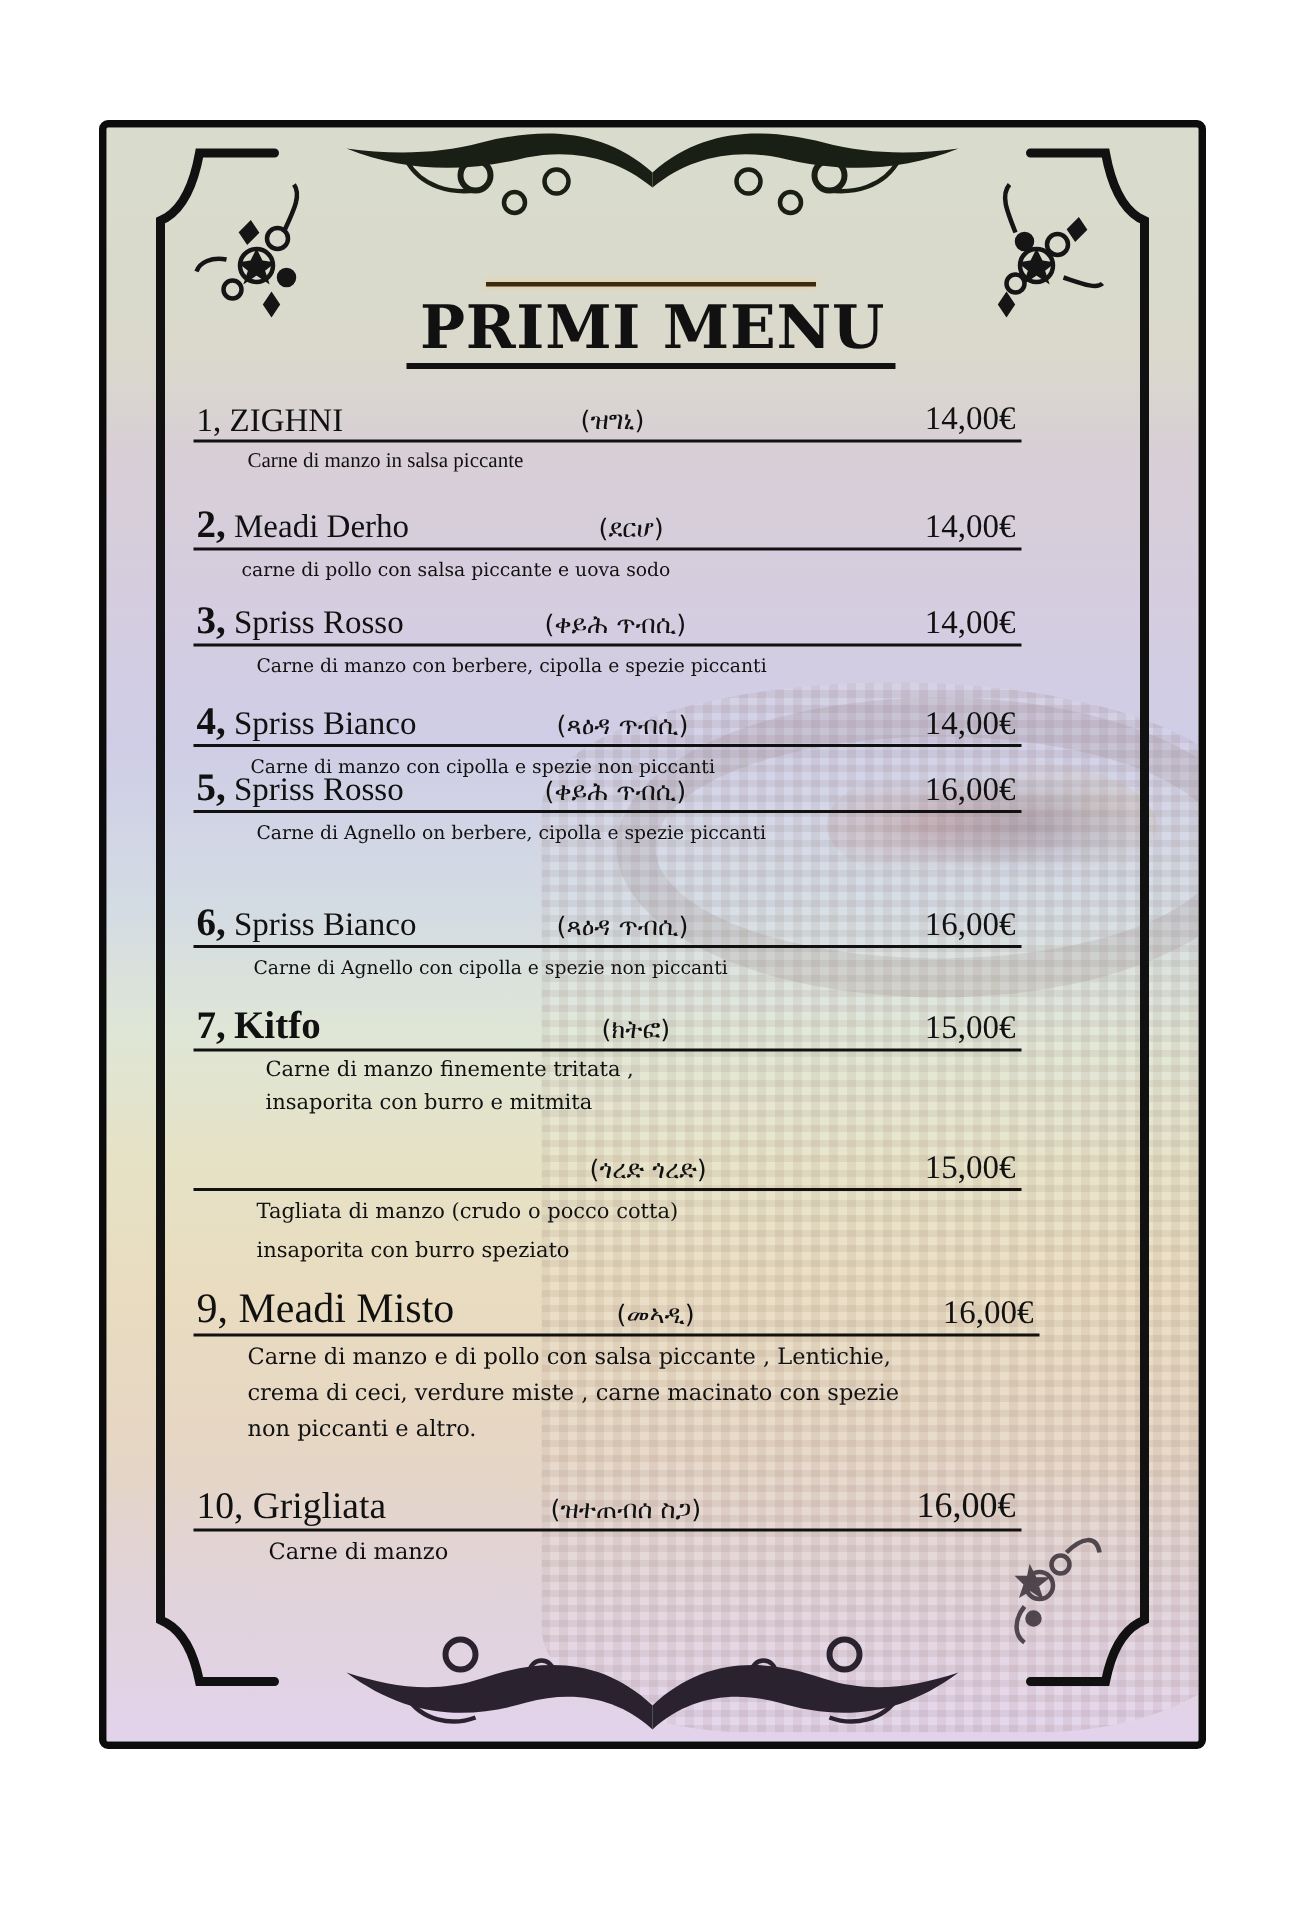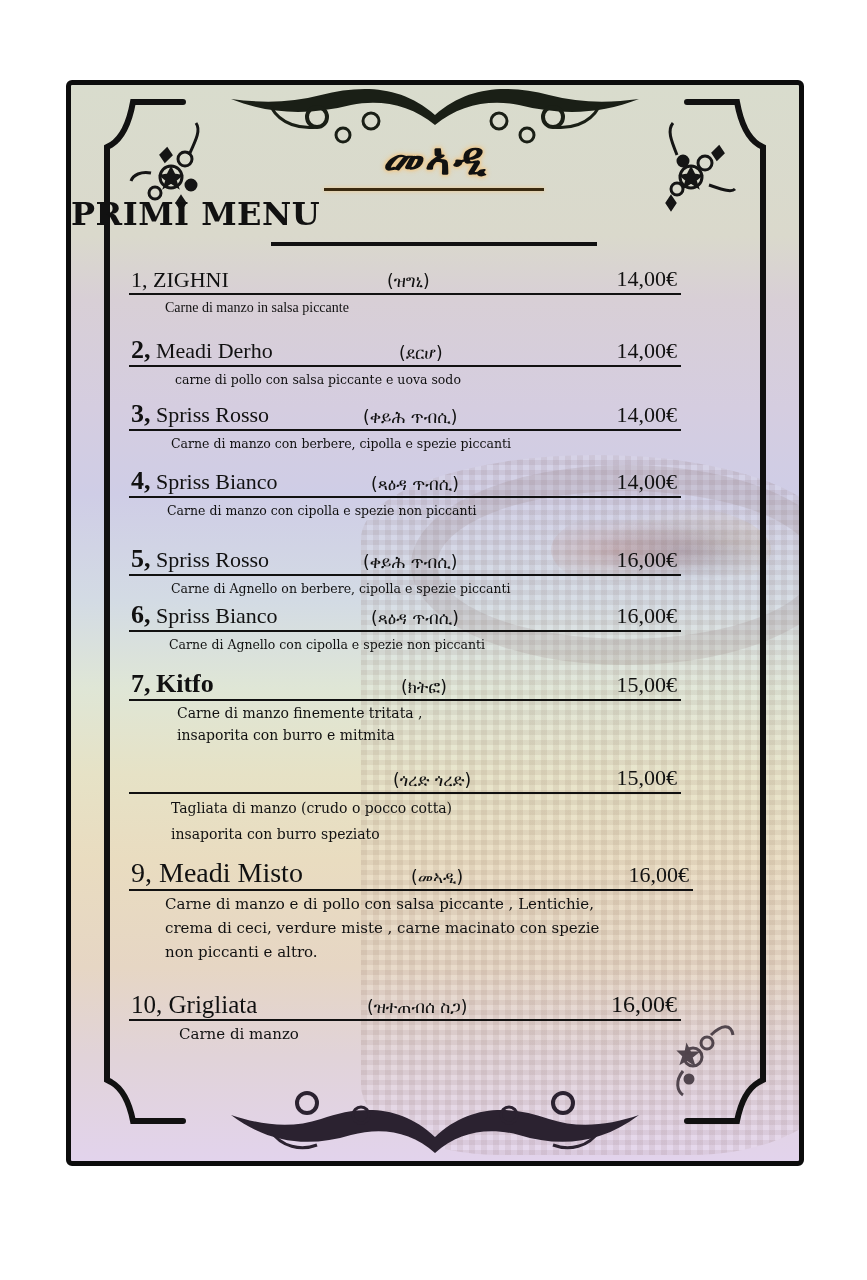--- a/index.html
+++ b/index.html
@@ -46,22 +46,22 @@
     display: inline-block; font-size: 44px; font-weight: bold; color: #111;
     font-family: "DejaVu Sans", sans-serif; font-style: italic;
     text-shadow: 0 0 4px #f0c88a, 0 0 6px #f0c88a, 0 0 3px #f0c88a;
     letter-spacing: 2px; padding: 0 10px;
   }
   .logo-rule {
     position: absolute; left: 253px; top: 103px; width: 220px; height: 3px;
     background: #3a2a10; box-shadow: 0 0 4px #f0c88a;
   }
   .title {
-    position: absolute; left: 0; width: 100%; top: 110px; text-align: left;
-    font-size: 32px; font-weight: bold; color: #111; letter-spacing: 0.5px;
+    position: absolute; left: 0; width: 100%; top: 110px; text-align: center;
+    font-size: 40px; font-weight: bold; color: #111; letter-spacing: 0.5px;
     font-family: "DejaVu Serif", serif;
   }
   .title-rule {
     position: absolute; left: 200px; top: 157px; width: 326px; height: 4px; background: #111;
   }
 
   .item { position: absolute; left: 58px; width: 552px; }
   .item-head {
     position: relative; height: 30px; border-bottom: 2px solid #111;
     color: #111;
@@ -154,65 +154,62 @@
       <path d="M 364 1052 C 398 1020 438 1020 478 1034 C 508 1044 538 1040 568 1030 C 528 1060 488 1062 448 1050 C 418 1042 388 1046 364 1068 Z" stroke="none"></path>
       <circle cx="236" cy="1018" r="10" fill="none" stroke-width="4"></circle>
       <circle cx="492" cy="1018" r="10" fill="none" stroke-width="4"></circle>
       <circle cx="290" cy="1030" r="8" fill="none" stroke-width="3"></circle>
       <circle cx="438" cy="1030" r="8" fill="none" stroke-width="3"></circle>
       <path d="M 200 1046 C 210 1062 230 1066 246 1060" fill="none" stroke-width="3"></path>
       <path d="M 528 1046 C 518 1062 498 1066 482 1060" fill="none" stroke-width="3"></path>
     </g>
   </svg>
 
-  <div class="logo">
-    <span class="logo-text">መኣዲ</span>
-  </div>
   <div class="logo-rule"></div>
 
   <div class="title">PRIMI MENU</div>
   <div class="title-rule"></div>
 
   <div class="item" style="top:178px;">
     <div class="item-head">
       <span class="item-name"><span>1,</span> <span>ZIGHNI</span></span>
       <span class="item-geez" style="left:258px;">(ዝግኒ)</span>
       <span class="item-price">14,00€</span>
     </div>
     <div class="item-desc" style="margin-left:36px;font-family:Liberation Serif, serif;">Carne di manzo in salsa piccante</div>
   </div>
 
   <div class="item" style="top:250px;">
     <div class="item-head">
       <span class="item-name"><span class="num">2,</span> <span>Meadi Derho</span></span>
       <span class="item-geez" style="left:270px;">(ደርሆ)</span>
       <span class="item-price">14,00€</span>
     </div>
-    <div class="item-desc small" style="margin-left:46px;">carne di pollo con salsa  piccante e uova sodo</div>
+    <div class="item-desc small" style="margin-left:32px;">carne di pollo con salsa  piccante e uova sodo</div>
   </div>
 
   <div class="item" style="top:314px;">
     <div class="item-head">
       <span class="item-name"><span class="num">3,</span> <span>Spriss Rosso</span></span>
       <span class="item-geez" style="left:234px;">(ቀይሕ ጥብሲ)</span>
       <span class="item-price">14,00€</span>
     </div>
     <div class="item-desc small" style="margin-left:42px;">Carne di manzo con berbere, cipolla e spezie piccanti</div>
   </div>
 
   <div class="item" style="top:381px;">
     <div class="item-head">
       <span class="item-name"><span class="num">4,</span> <span>Spriss Bianco</span></span>
       <span class="item-geez" style="left:242px;">(ጻዕዳ ጥብሲ)</span>
       <span class="item-price">14,00€</span>
     </div>
     <div class="item-desc small" style="margin-left:38px;">Carne di manzo  con cipolla e spezie non piccanti</div>
   </div>
 
-  <div class="item" style="top:459px;">
+  <div class="item" style="top:425px;">
     <div class="item-head">
       <span class="item-name"><span class="num">5,</span> <span>Spriss Rosso</span></span>
       <span class="item-geez" style="left:234px;">(ቀይሕ ጥብሲ)</span>
       <span class="item-price">16,00€</span>
     </div>
     <div class="item-desc small" style="margin-left:42px;">Carne di Agnello on berbere, cipolla e spezie piccanti</div>
   </div>
 
   <div class="item" style="top:515px;">
     <div class="item-head">

